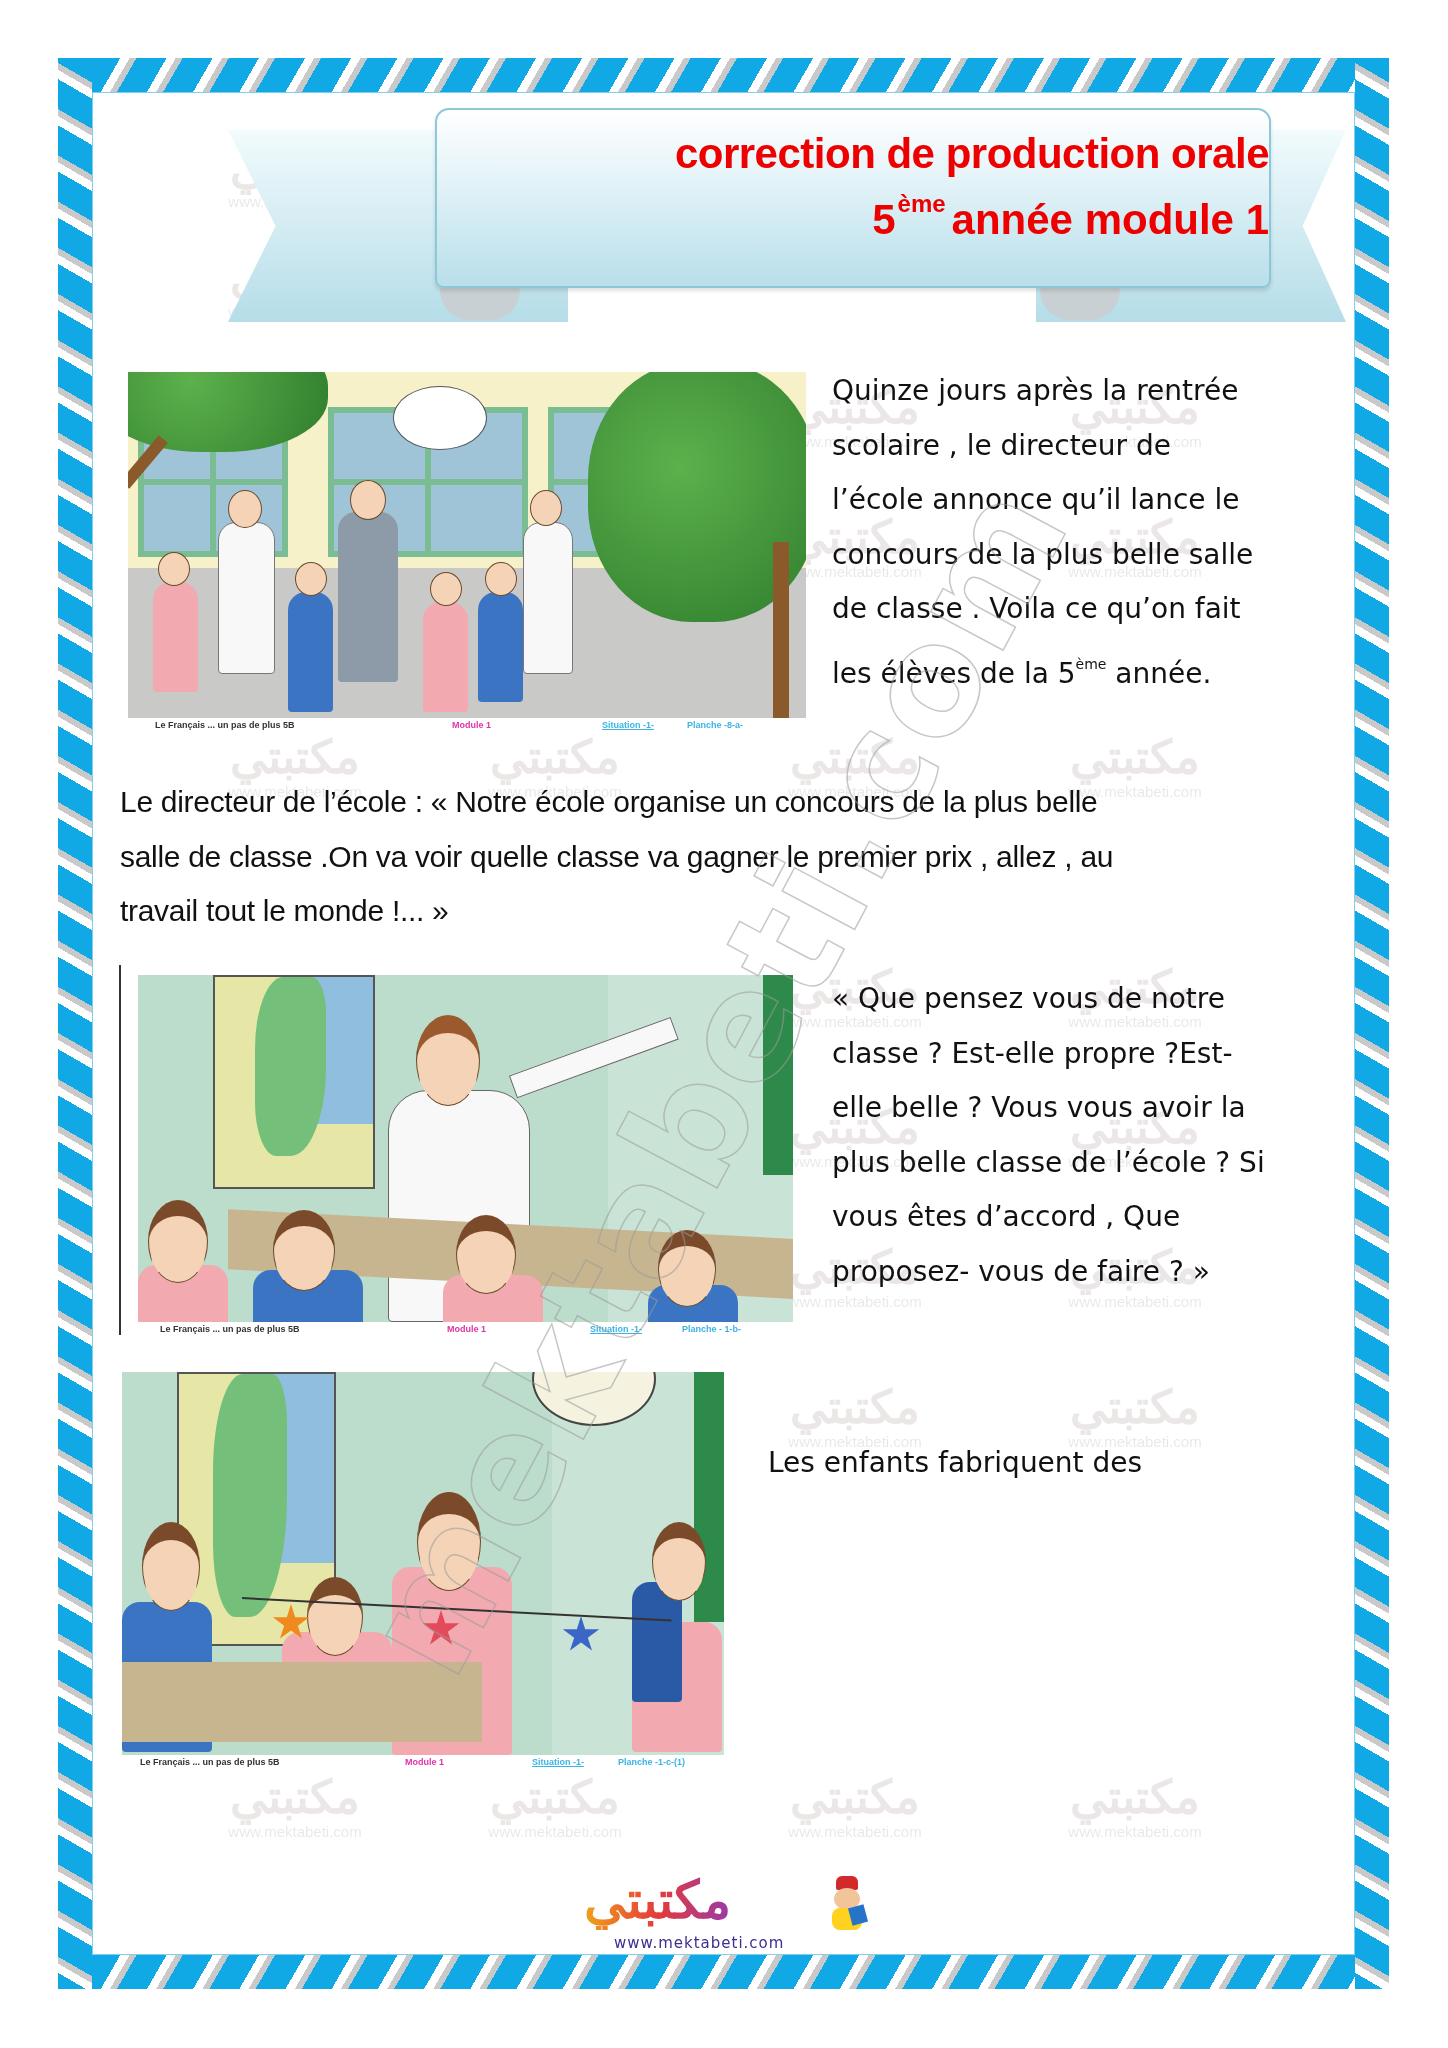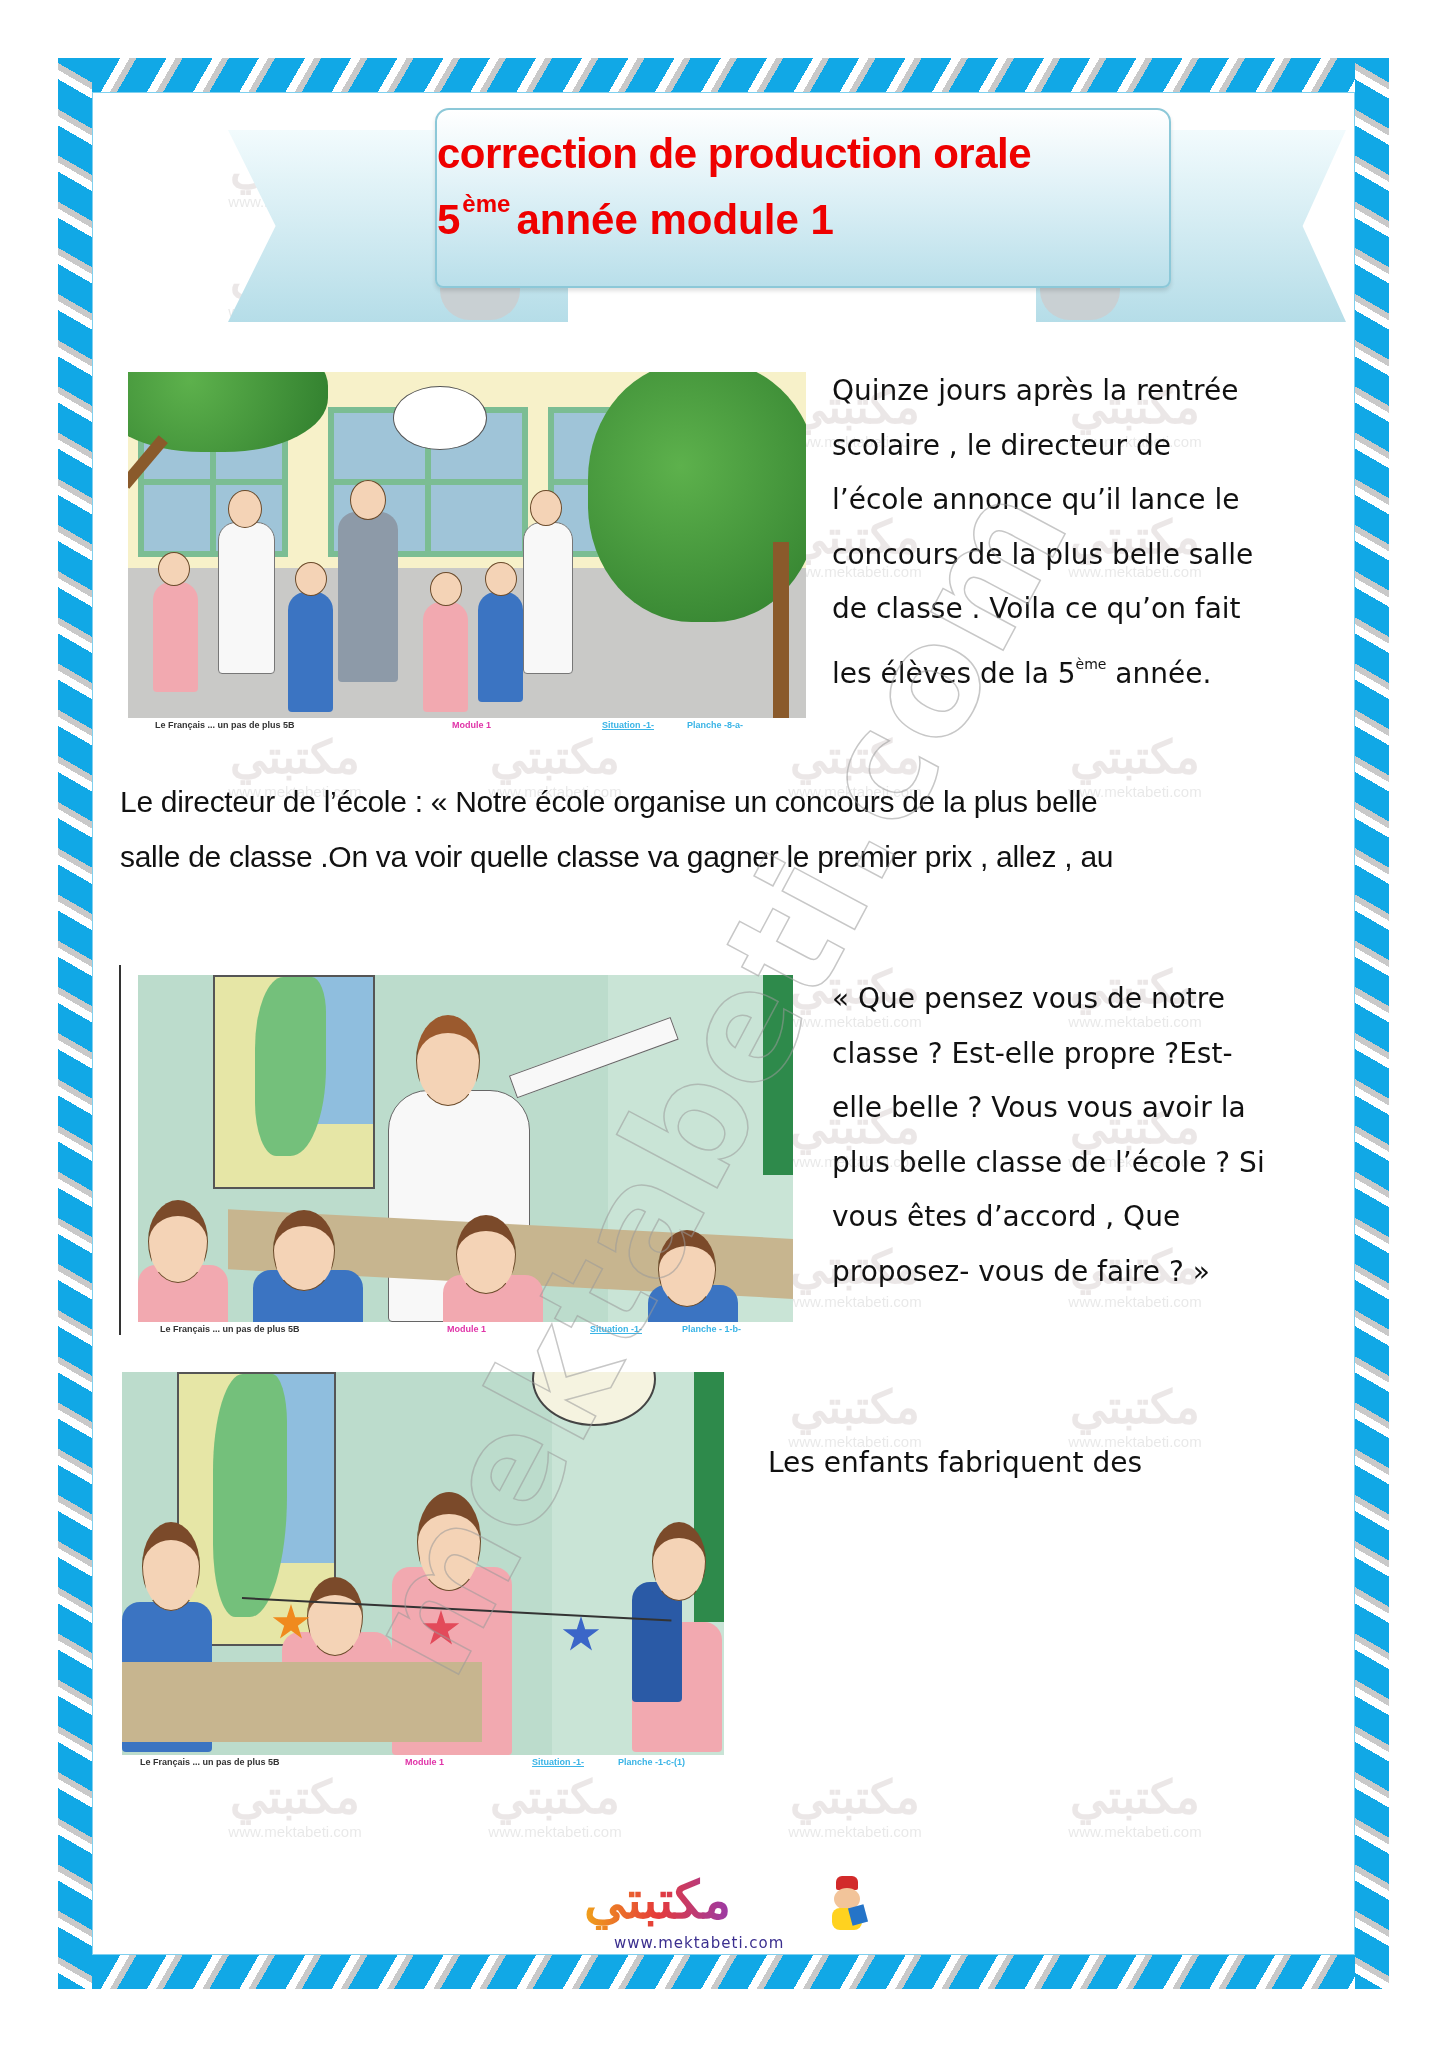--- a/index.html
+++ b/index.html
@@ -28,23 +28,23 @@
              -webkit-text-stroke:1.5px #9a9a9a; letter-spacing:4px; opacity:0.55; white-space:nowrap; pointer-events:none;
              left:330px; top:1620px; }
 
   
   .ribbon-tail { position:absolute; top:130px; width:340px; height:192px; background:linear-gradient(#f2fbfd,#b5dde8); }
   .ribbon-tail.left { left:228px; clip-path:polygon(0 0, 100% 0, 100% 100%, 0 100%, 14% 50%); border:none; }
   .ribbon-tail.right { left:1036px; width:310px; clip-path:polygon(0 0, 100% 0, 86% 50%, 100% 100%, 0 100%); }
   .ribbon-fold { position:absolute; top:282px; width:80px; height:38px; background:#c9d0d3; border-radius:0 0 30px 30px; }
   .ribbon-fold.l { left:440px; }
   .ribbon-fold.r { left:1040px; }
-  .banner { position:absolute; left:435px; top:108px; width:736px; height:180px; box-sizing:border-box;
+  .banner { position:absolute; left:435px; top:108px; width:836px; height:180px; box-sizing:border-box;
             background:linear-gradient(#ffffff 0%, #e3f3f8 40%, #b9dfea 100%);
-            border:2px solid #8cc8d8; border-radius:14px 14px 8px 8px; text-align:left;
+            border:2px solid #8cc8d8; border-radius:14px 14px 8px 8px; text-align:right;
             box-shadow:0 3px 4px rgba(0,0,0,0.12); }
   .banner .t1 { font-family:"Liberation Sans", sans-serif; font-weight:bold; color:#ee0000; font-size:42px; margin-top:20px; letter-spacing:-0.5px; }
   .banner .t2 { font-family:"Liberation Sans", sans-serif; font-weight:bold; color:#ee0000; font-size:42px; margin-top:12px; }
   .banner .t2 sup { font-size:24px; vertical-align:22px; margin-left:2px; margin-right:6px; }
 
   
   .illus { position:absolute; overflow:hidden; }
   .caption { position:absolute; font-family:"Liberation Sans", sans-serif; font-size:9px; font-weight:bold; height:14px; line-height:14px; }
   .caption .c1 { position:absolute; left:0; color:#333; }
   .caption .c2 { position:absolute; color:#e033a8; }
@@ -254,20 +254,21 @@
   <div>scolaire , le directeur de</div>
   <div>l’école annonce qu’il lance le</div>
   <div>concours de la plus belle salle</div>
   <div>de classe . Voila ce qu’on fait</div>
   <div><span>les élèves de la 5</span><sup>ème</sup><span> année.</span></div>
 </div>
 
 <div class="txt" id="director">
   <div>Le directeur de l’école : «  Notre école organise un concours  de la plus belle</div>
   <div>salle de classe .On va voir quelle classe va gagner le premier prix , allez , au</div>
+  <div>travail tout le monde !... »</div>
 </div>
 
 <div class="left-rule"></div>
 <div class="illus" id="scene2">
   <div class="wallcorner"></div>
   <div class="map">
       <div class="sea"></div>
       <div class="land"></div>
     </div>
   <div class="board"></div>

